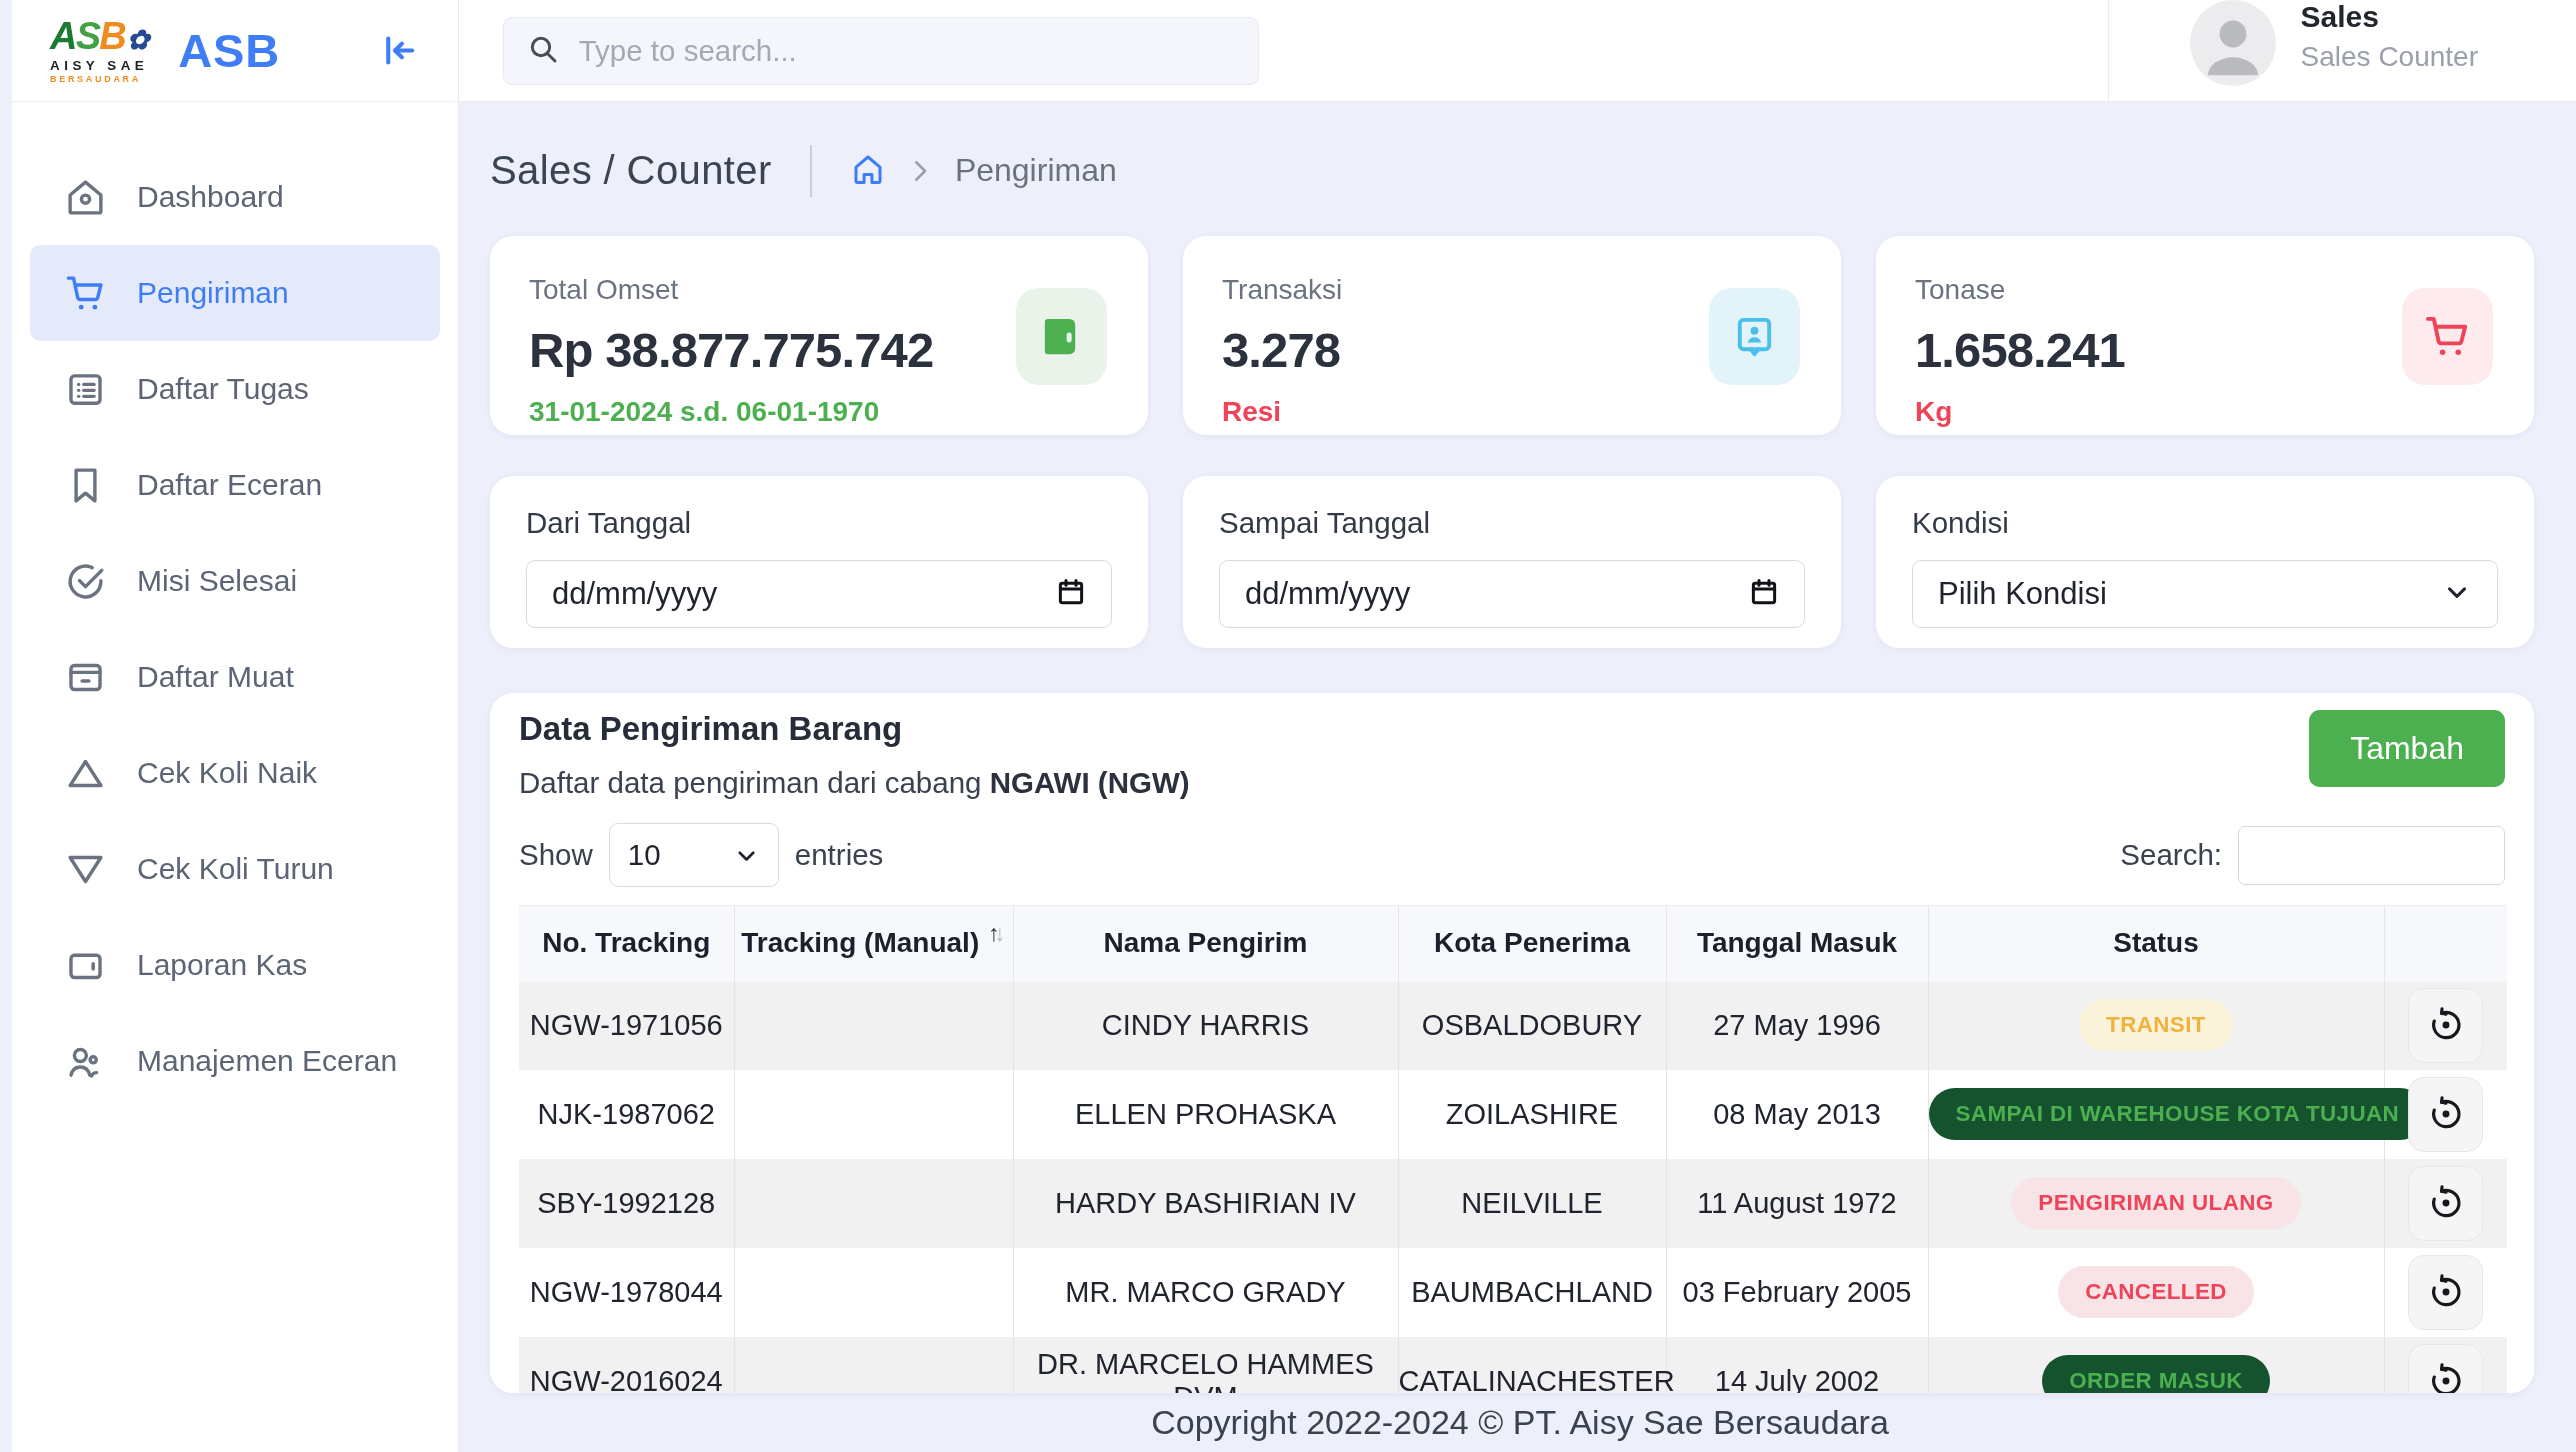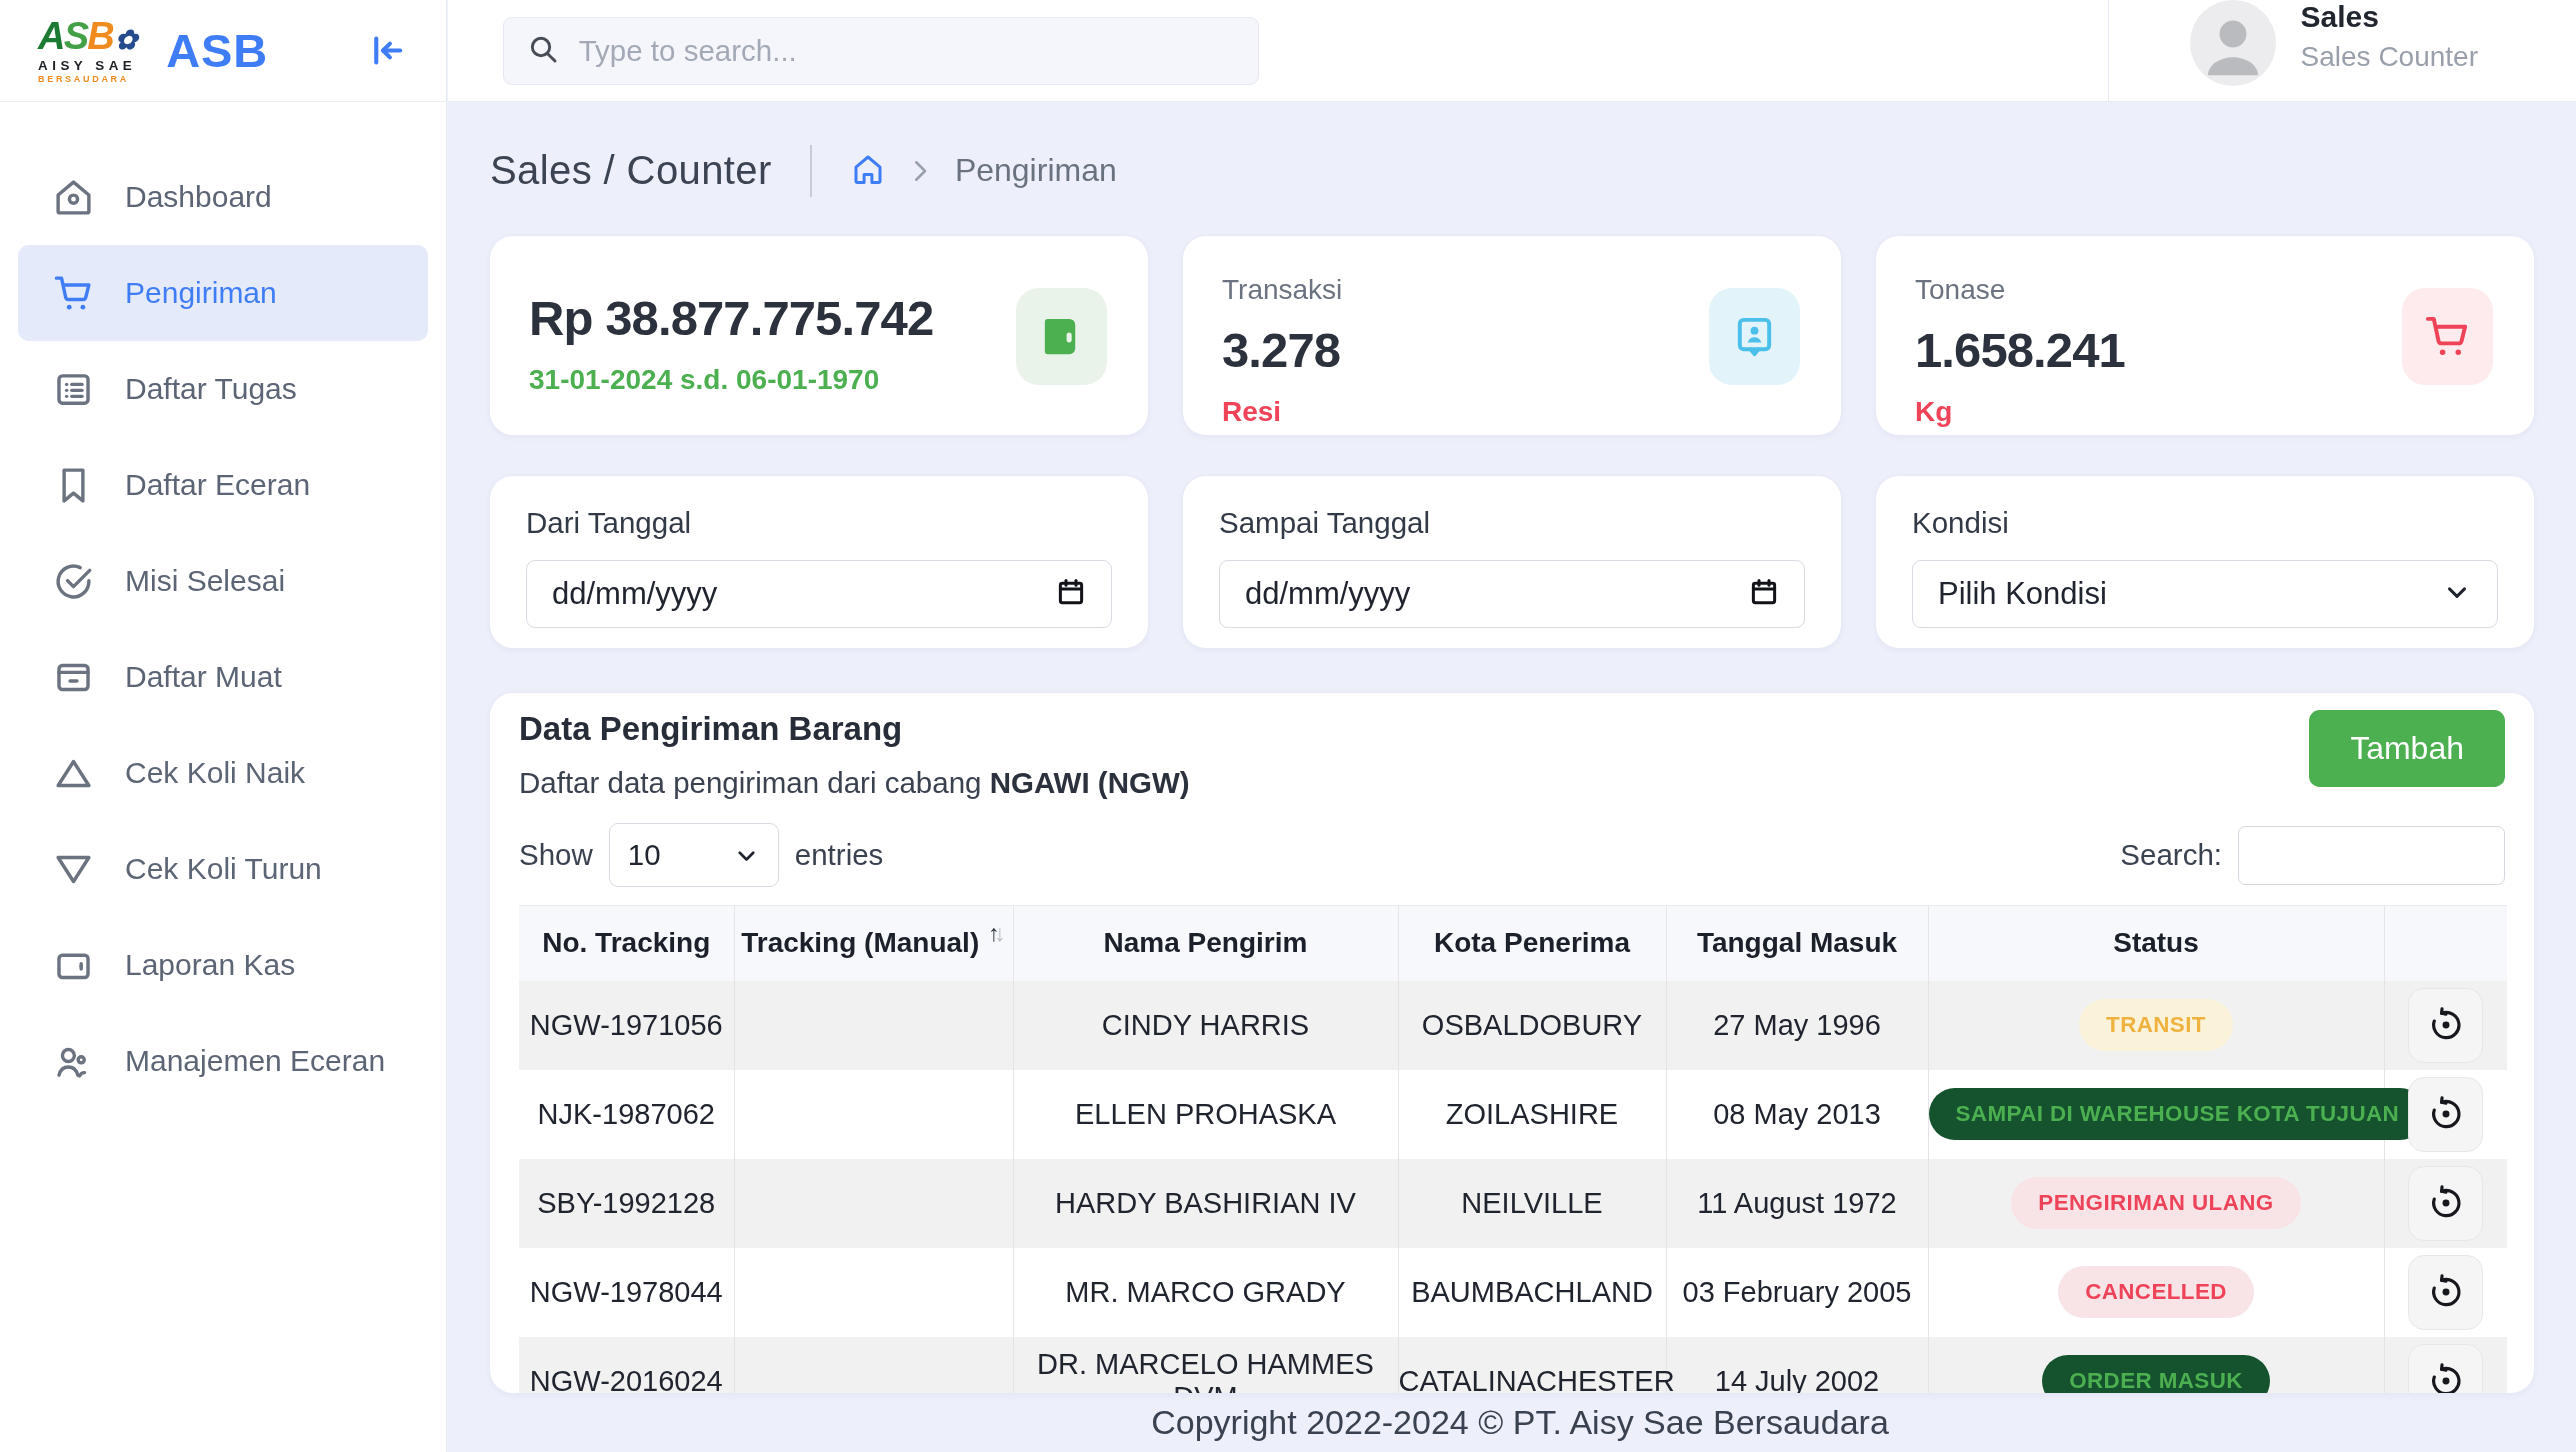--- a/index.html
+++ b/index.html
@@ -5,21 +5,21 @@
   * { margin:0; padding:0; box-sizing:border-box; }
   html,body { width:2576px; height:1453px; }
   body {
     font-family:"Liberation Sans", sans-serif;
     background:#edf0fb;
     overflow:hidden;
     position:relative;
     color:#2b313d;
   }
   
-  .sidebar { position:absolute; left:0; top:0; width:447px; height:1453px; background:#fff;
+  .sidebar { position:absolute; left:12px; top:0; width:447px; height:1453px; background:#fff;
              border-right:0.9px solid #e8eaf2; z-index:3; }
   .sidebar-header { height:102px; display:flex; align-items:center; padding:0 36px 0 38px;
                     border-bottom:0.9px solid #eceef6; }
   .logo-mini { display:flex; flex-direction:column; line-height:1; }
   .logo-mini .asb-word { font-style:italic; font-weight:900; font-size:38px; letter-spacing:-1.8px; }
   .logo-mini .a1 { color:#1d7a33; } .logo-mini .a2 { color:#43a047; } .logo-mini .a3 { color:#ef8b1f; }
   .logo-mini .wing { color:#274b8f; font-size:27px; margin-left:1.8px; }
   .logo-mini .l1 { font-size:13.4px; font-weight:bold; color:#1d2025; letter-spacing:4.5px; margin-top:4.5px; }
   .logo-mini .l2 { font-size:9px; font-weight:bold; color:#ef8b1f; letter-spacing:2.7px; margin-top:2.7px; }
   .app-name { font-size:47px; font-weight:bold; color:#3f7df6; margin-left:30px; letter-spacing:0.9px; }
@@ -267,20 +267,21 @@
     <span class="crumb-sep">
       <svg width="30" height="30" viewBox="0 0 24 24" fill="none" stroke="#98a0ad" stroke-width="2" stroke-linecap="round" stroke-linejoin="round">
           <polyline points="9 5 16 12 9 19"></polyline>
         </svg>
     </span>
     <span class="crumb-current">Pengiriman</span>
   </div>
 
   <section class="stats-row">
     <div class="card stat-card">
+      <div class="stat-label">Total Omset</div>
       <div class="stat-value">Rp 38.877.775.742</div>
       <div class="stat-sub sub-green">31-01-2024 s.d. 06-01-1970</div>
       <div class="stat-iconbox ib-green">
         <svg width="47" height="47" viewBox="0 0 24 24" fill="#4caf50">
             <path d="M5 3h11a3 3 0 0 1 3 3v12a3 3 0 0 1-3 3H5a1.5 1.5 0 0 1-1.5-1.5v-15A1.5 1.5 0 0 1 5 3Z"></path>
             <rect x="14.6" y="10" width="2.6" height="5" rx="1.3" fill="#e9f3e9"></rect>
           </svg>
       </div>
     </div>
     <div class="card stat-card">

